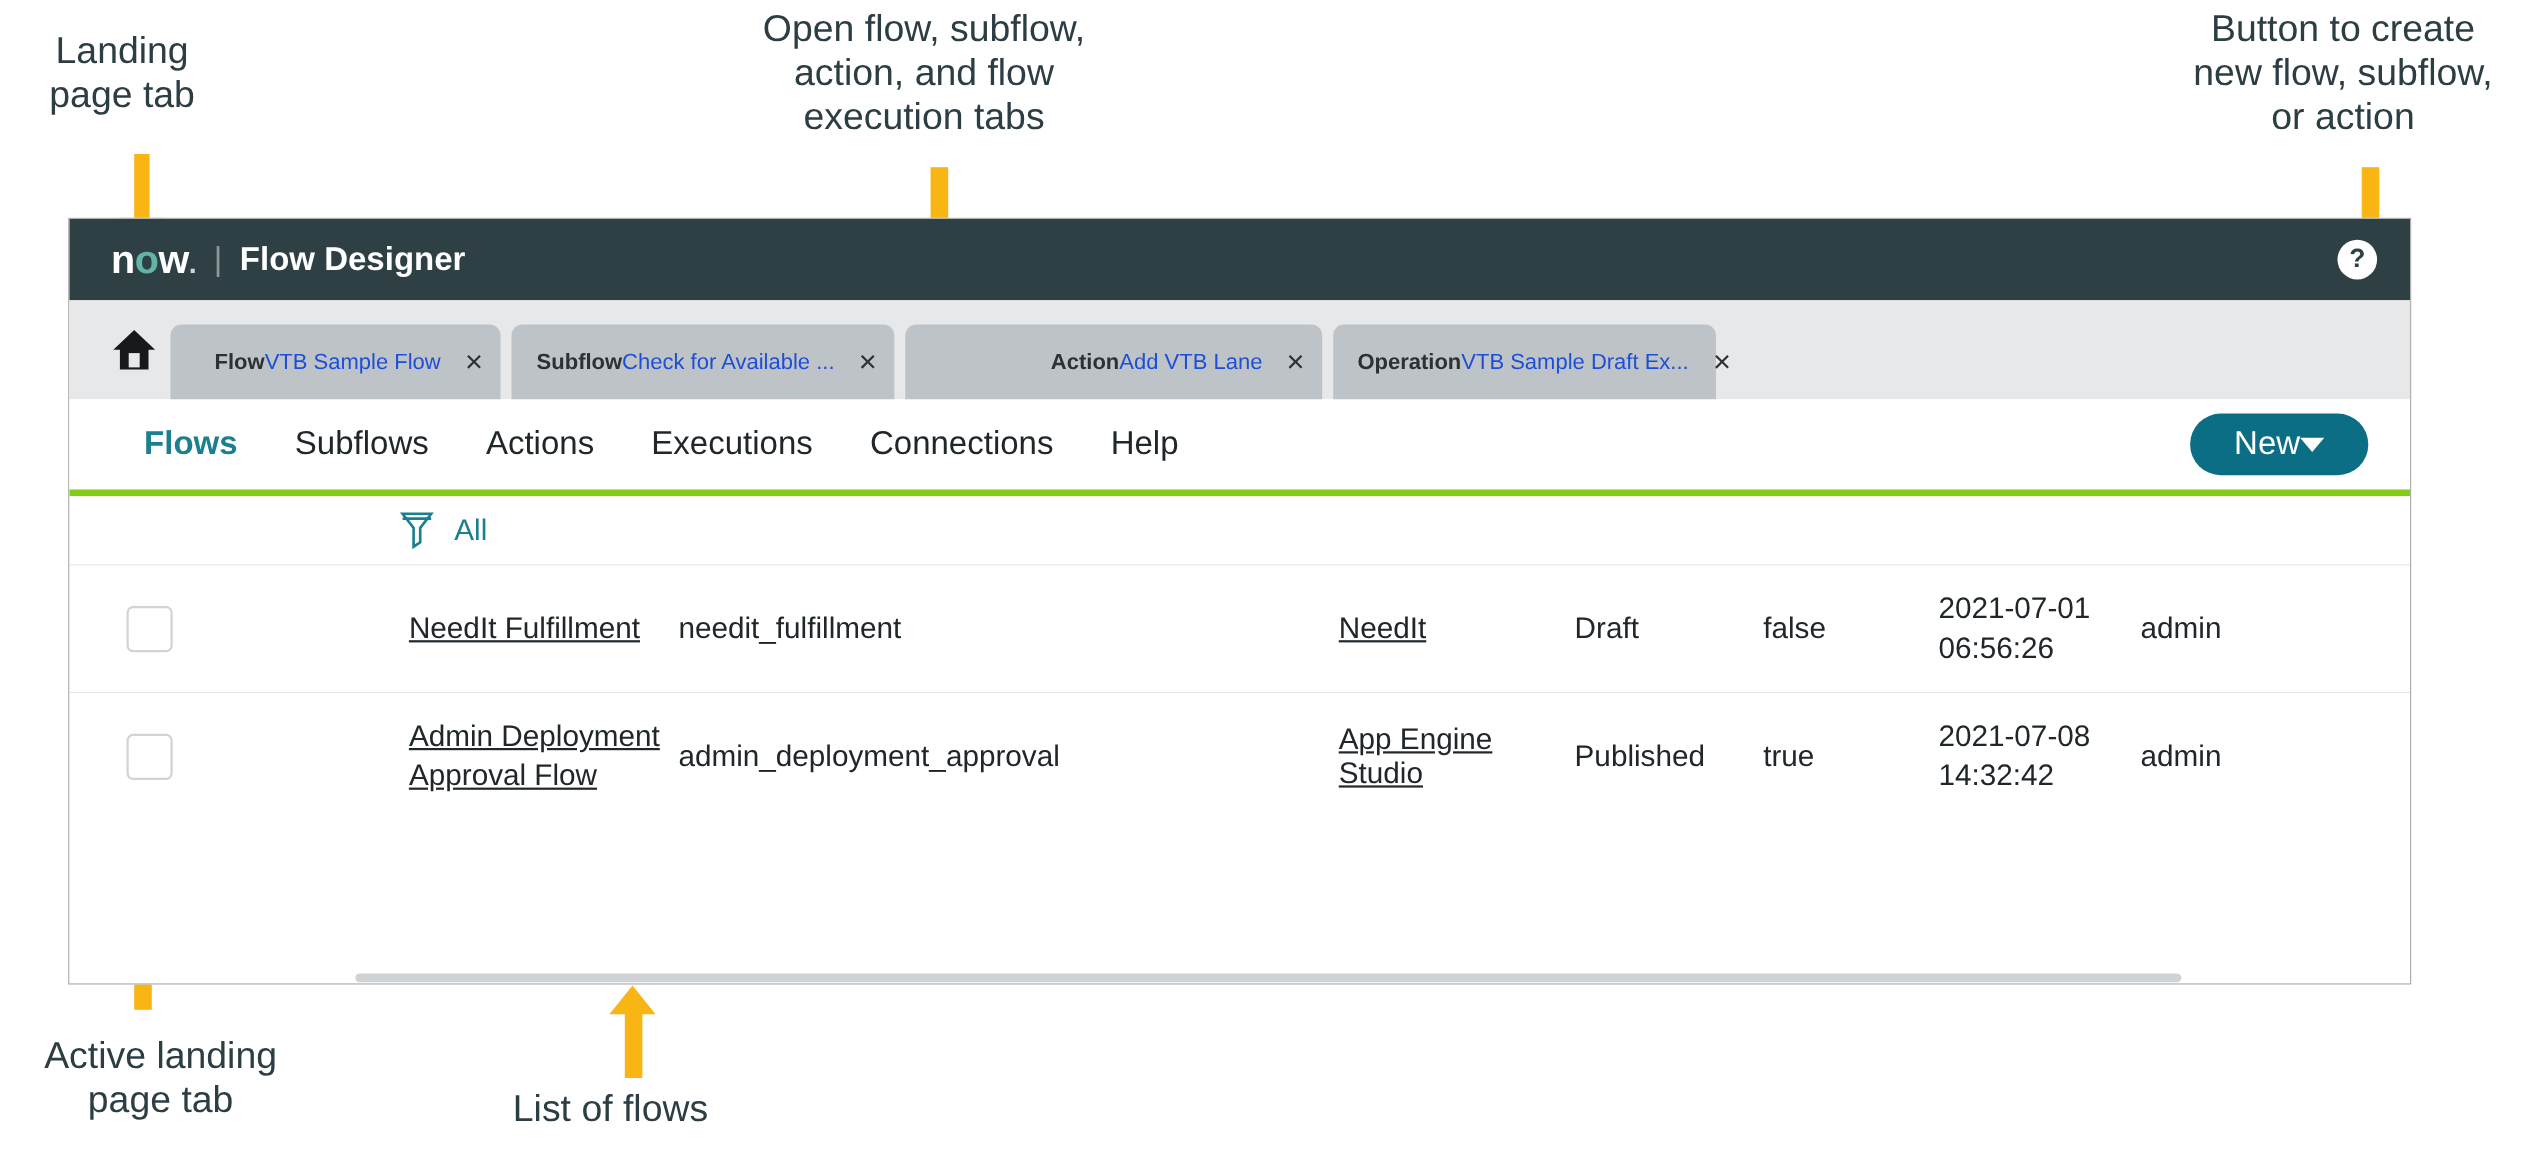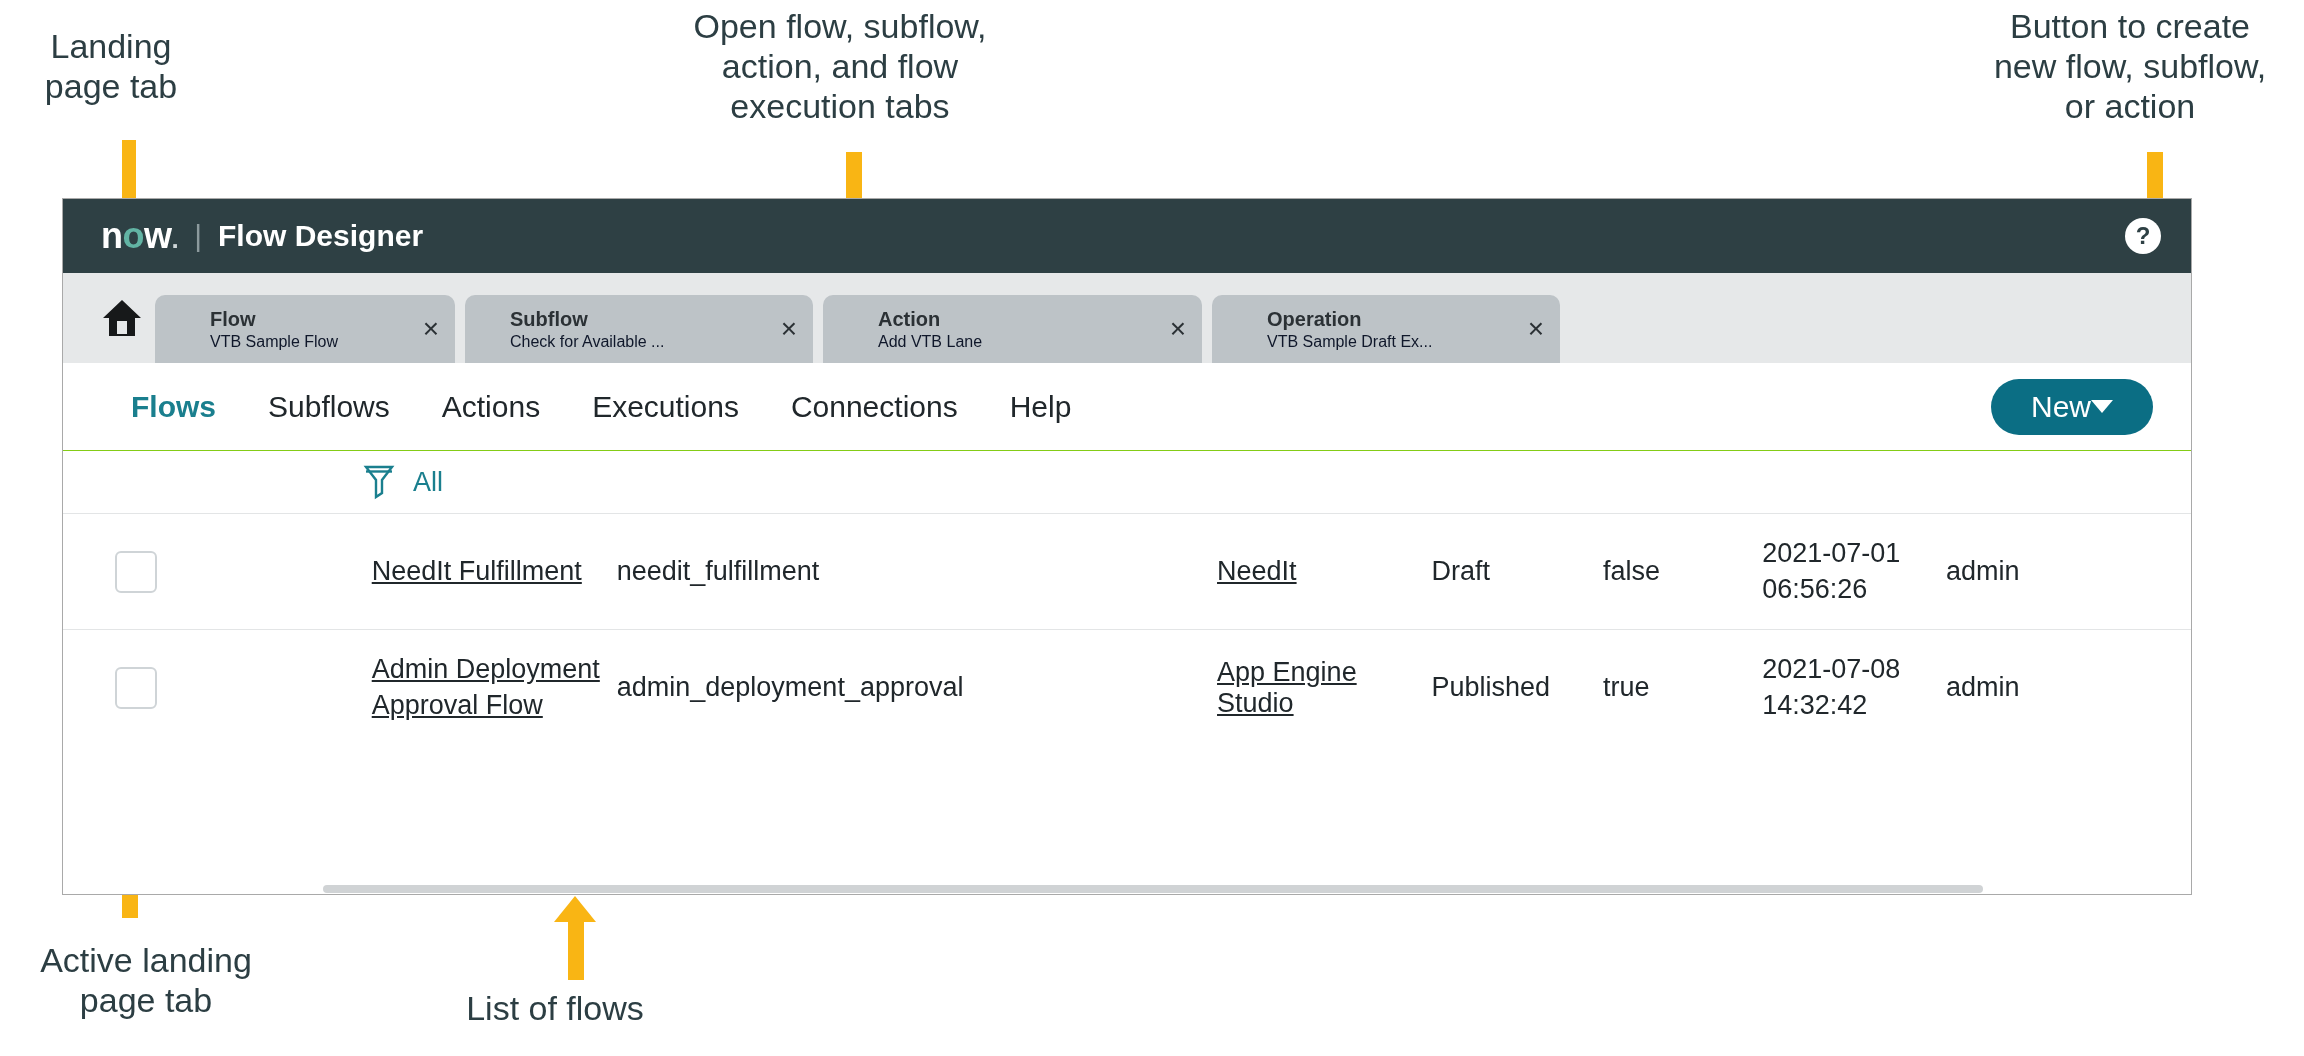--- a/index.html
+++ b/index.html
@@ -77,32 +77,32 @@
   .home-btn{
     width:66px;height:90px;display:flex;align-items:center;justify-content:center;
     cursor:pointer;
   }
   .tabs-wrap{display:flex;align-items:flex-end;gap:10px;padding-bottom:0;}
   .doc-tab{
     background:#bdc3c7;border-radius:10px 10px 0 0;
     height:68px;display:flex;align-items:center;
     padding:0 16px 0 22px;box-sizing:border-box;cursor:pointer;min-width:220px;
   }
-  .doc-tab .tt{display:flex;flex-direction:column;justify-content:flex-start;flex:1;margin-left:33px;}
+  .doc-tab .tt{display:flex;flex-direction:row;justify-content:flex-end;flex:1;}
   .doc-tab .tt .kind{font-size:20px;color:#2b3135;line-height:1.25;font-weight:bold;}
-  .doc-tab .tt .nm{font-size:16px;color:#0f172a;line-height:1.25;white-space:nowrap;}
+  .doc-tab .tt .nm{font-size:20px;color:#1d4ed8;line-height:1.25;white-space:nowrap;}
   .doc-tab .x{
     font-size:28px;color:#2b3135;margin-left:22px;line-height:1;cursor:pointer;
     font-family:"Liberation Sans", sans-serif;
   }
   
   .landing-row{
     height:88px;background:#ffffff;display:flex;align-items:center;
     justify-content:space-between;padding:0 38px 0 38px;box-sizing:border-box;
-    border-bottom:1px solid #84cc16;
+    border-bottom:6px solid #84cc16;
   }
   .landing-tabs{display:flex;align-items:center;gap:52px;padding-left:30px;}
   .landing-tabs .lt{
     font-size:30px;color:#20272b;cursor:pointer;white-space:nowrap;
   }
   .landing-tabs .lt.active{color:#1a7f8e;font-weight:bold;}
   .new-btn{
     background:#0b6e84;color:#ffffff;border:none;border-radius:30px;
     height:56px;padding:0 40px;font-size:30px;cursor:pointer;
     display:flex;align-items:center;gap:0;

